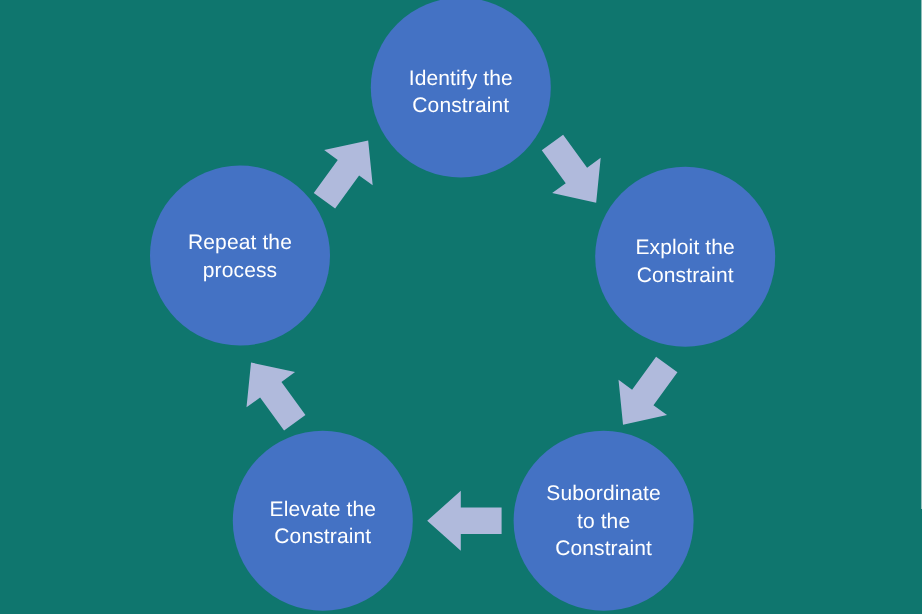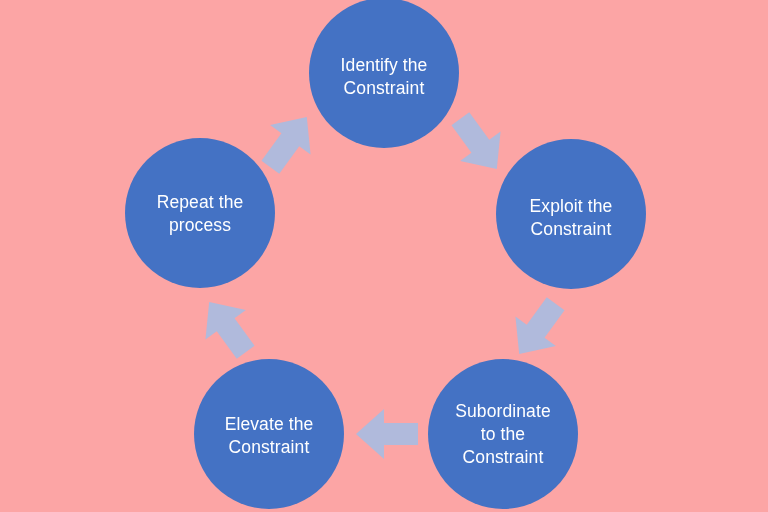--- a/index.html
+++ b/index.html
@@ -10,21 +10,21 @@
   body {
     width: 768px;
     height: 512px;
     overflow: hidden;
     font-family: "Liberation Sans", sans-serif;
   }
   #diagram-root {
     position: relative;
     width: 768px;
     height: 512px;
-    background: #fca5a5;
+    background: #0f766e;
   }
   #cycle-svg {
     position: absolute;
     left: 0;
     top: 0;
     width: 768px;
     height: 512px;
     display: block;
   }
   .node-label {

